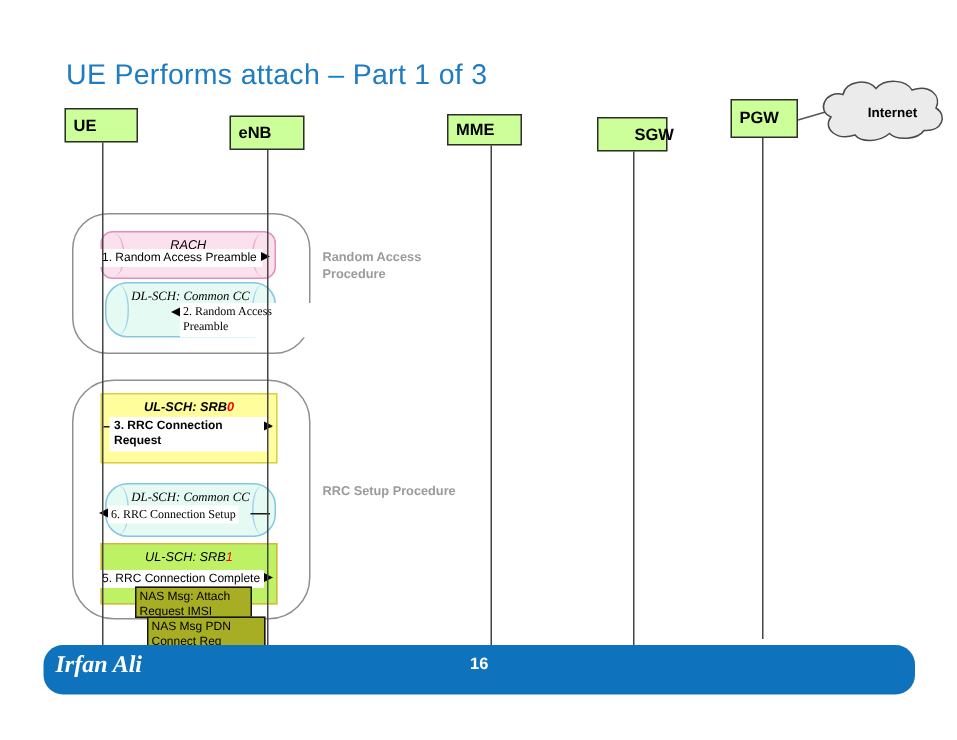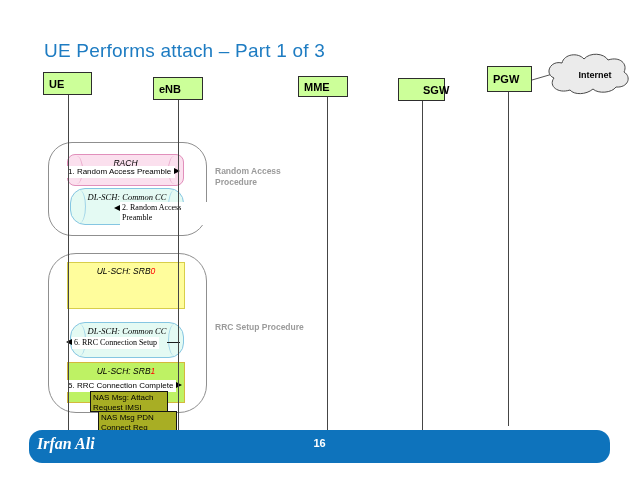--- a/index.html
+++ b/index.html
@@ -22,21 +22,21 @@
 
   
   .sidelabel{color:#9b9b9b;font-weight:bold;font-size:8.5px;line-height:1.3;width:90px;}
 
   
   .chbox{box-sizing:border-box;z-index:3;}
   .chtitle{position:absolute;left:0;right:0;top:3px;text-align:center;font-style:italic;
            font-size:8.5px;white-space:nowrap;}
   .rach{background:#FBE0EE;border:1px solid #E18FBB;border-radius:8px;}
   .dlsch{background:#E4FAF3;border:1px solid #85C6E2;border-radius:15px;font-family:Liberation Serif, serif;}
-  .ul0{background:#FFFD9C;border:1px solid #D8CE4A;}
+  .ul0{background:#FFFD9C;border:1px solid #D8CE4A;font-weight:bold;}
   .ul1{background:#bef264;border:1px solid #D4B83C;}
   .caps::before,.caps::after{content:"";position:absolute;top:1px;bottom:1px;width:12px;border-radius:50%;}
   .caps.pink::before{left:2px;border-right:1px solid #E9A9CB;}
   .caps.pink::after{right:2px;border-left:1px solid #E9A9CB;}
   .caps.cyan::before{left:2px;border-right:1px solid #9ED3E8;}
   .caps.cyan::after{right:2px;border-left:1px solid #9ED3E8;}
   .srbnum{color:#FF0000;}
 
   
   .msgrow{position:absolute;z-index:5;}
@@ -110,20 +110,25 @@
       <div class="mline" style="right:0;top:6px;width:12px;"></div>
       <div class="mtext" style="position:absolute;left:6px;width:88px;">2. Random Access Preamble</div>
     </div>
   </div>
 
   <div class="abs group" style="left:48px;top:253px;width:157px;height:158px;border-radius:28px;"></div>
   <div class="abs sidelabel" style="left:215px;top:322px;">RRC Setup Procedure</div>
 
   <div class="abs chbox ul0" style="left:67px;top:262px;width:118px;height:47px;">
     <div class="chtitle"><span>UL-SCH: SRB</span><span class="srbnum">0</span></div>
+    <div class="msgrow" style="left:1px;right:3px;top:15px;height:28px;">
+      <div class="mline" style="left:0;right:0;top:6px;"></div>
+      <div class="mtext" style="position:absolute;left:4px;width:100px;padding:1px 3px;">3. RRC Connection Request</div>
+      <div class="arr r" style="right:-1px;top:3px;"></div>
+    </div>
   </div>
 
   <div class="abs chbox dlsch caps cyan" style="left:70px;top:322px;width:114px;height:36px;">
     <div class="chtitle">DL-SCH: Common CC</div>
     <div class="msgrow" style="left:-5px;right:3px;top:14px;height:13px;">
       <div class="arr l" style="left:0;top:2px;"></div>
       <div class="mline" style="right:0;top:5px;width:13px;"></div>
       <div class="mtext nowrap" style="position:absolute;left:6px;">6. RRC Connection Setup</div>
     </div>
   </div>

